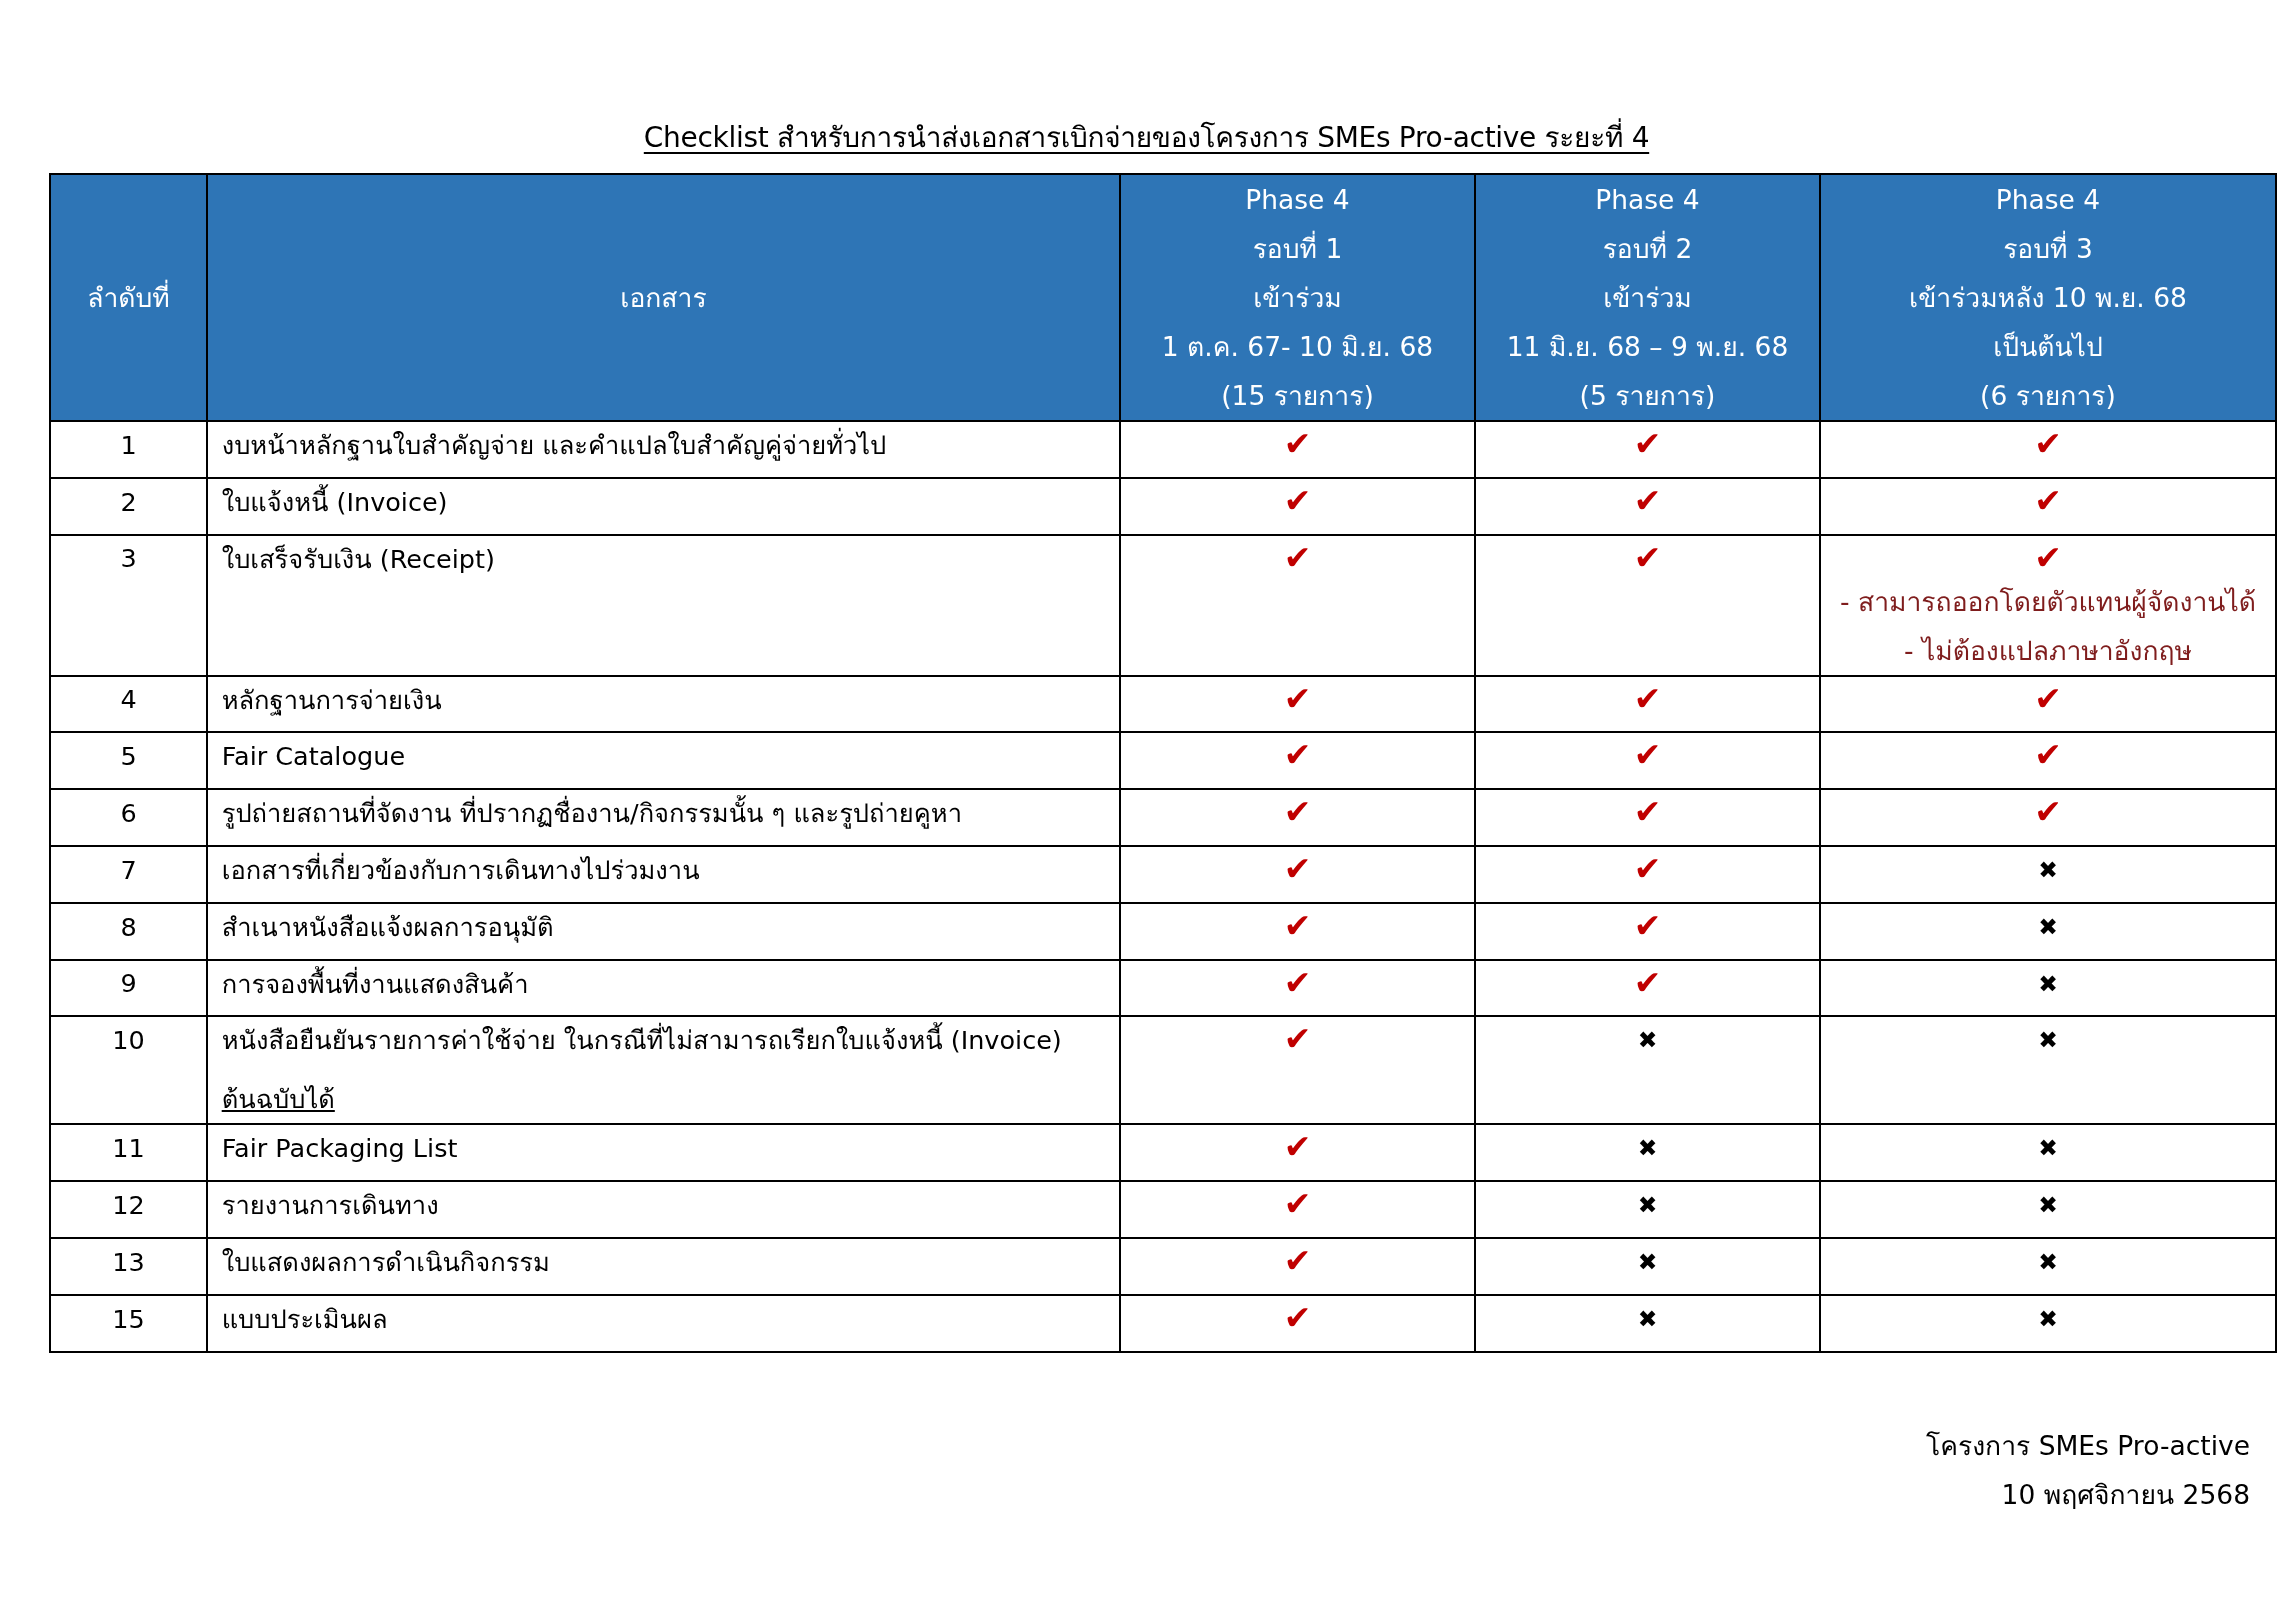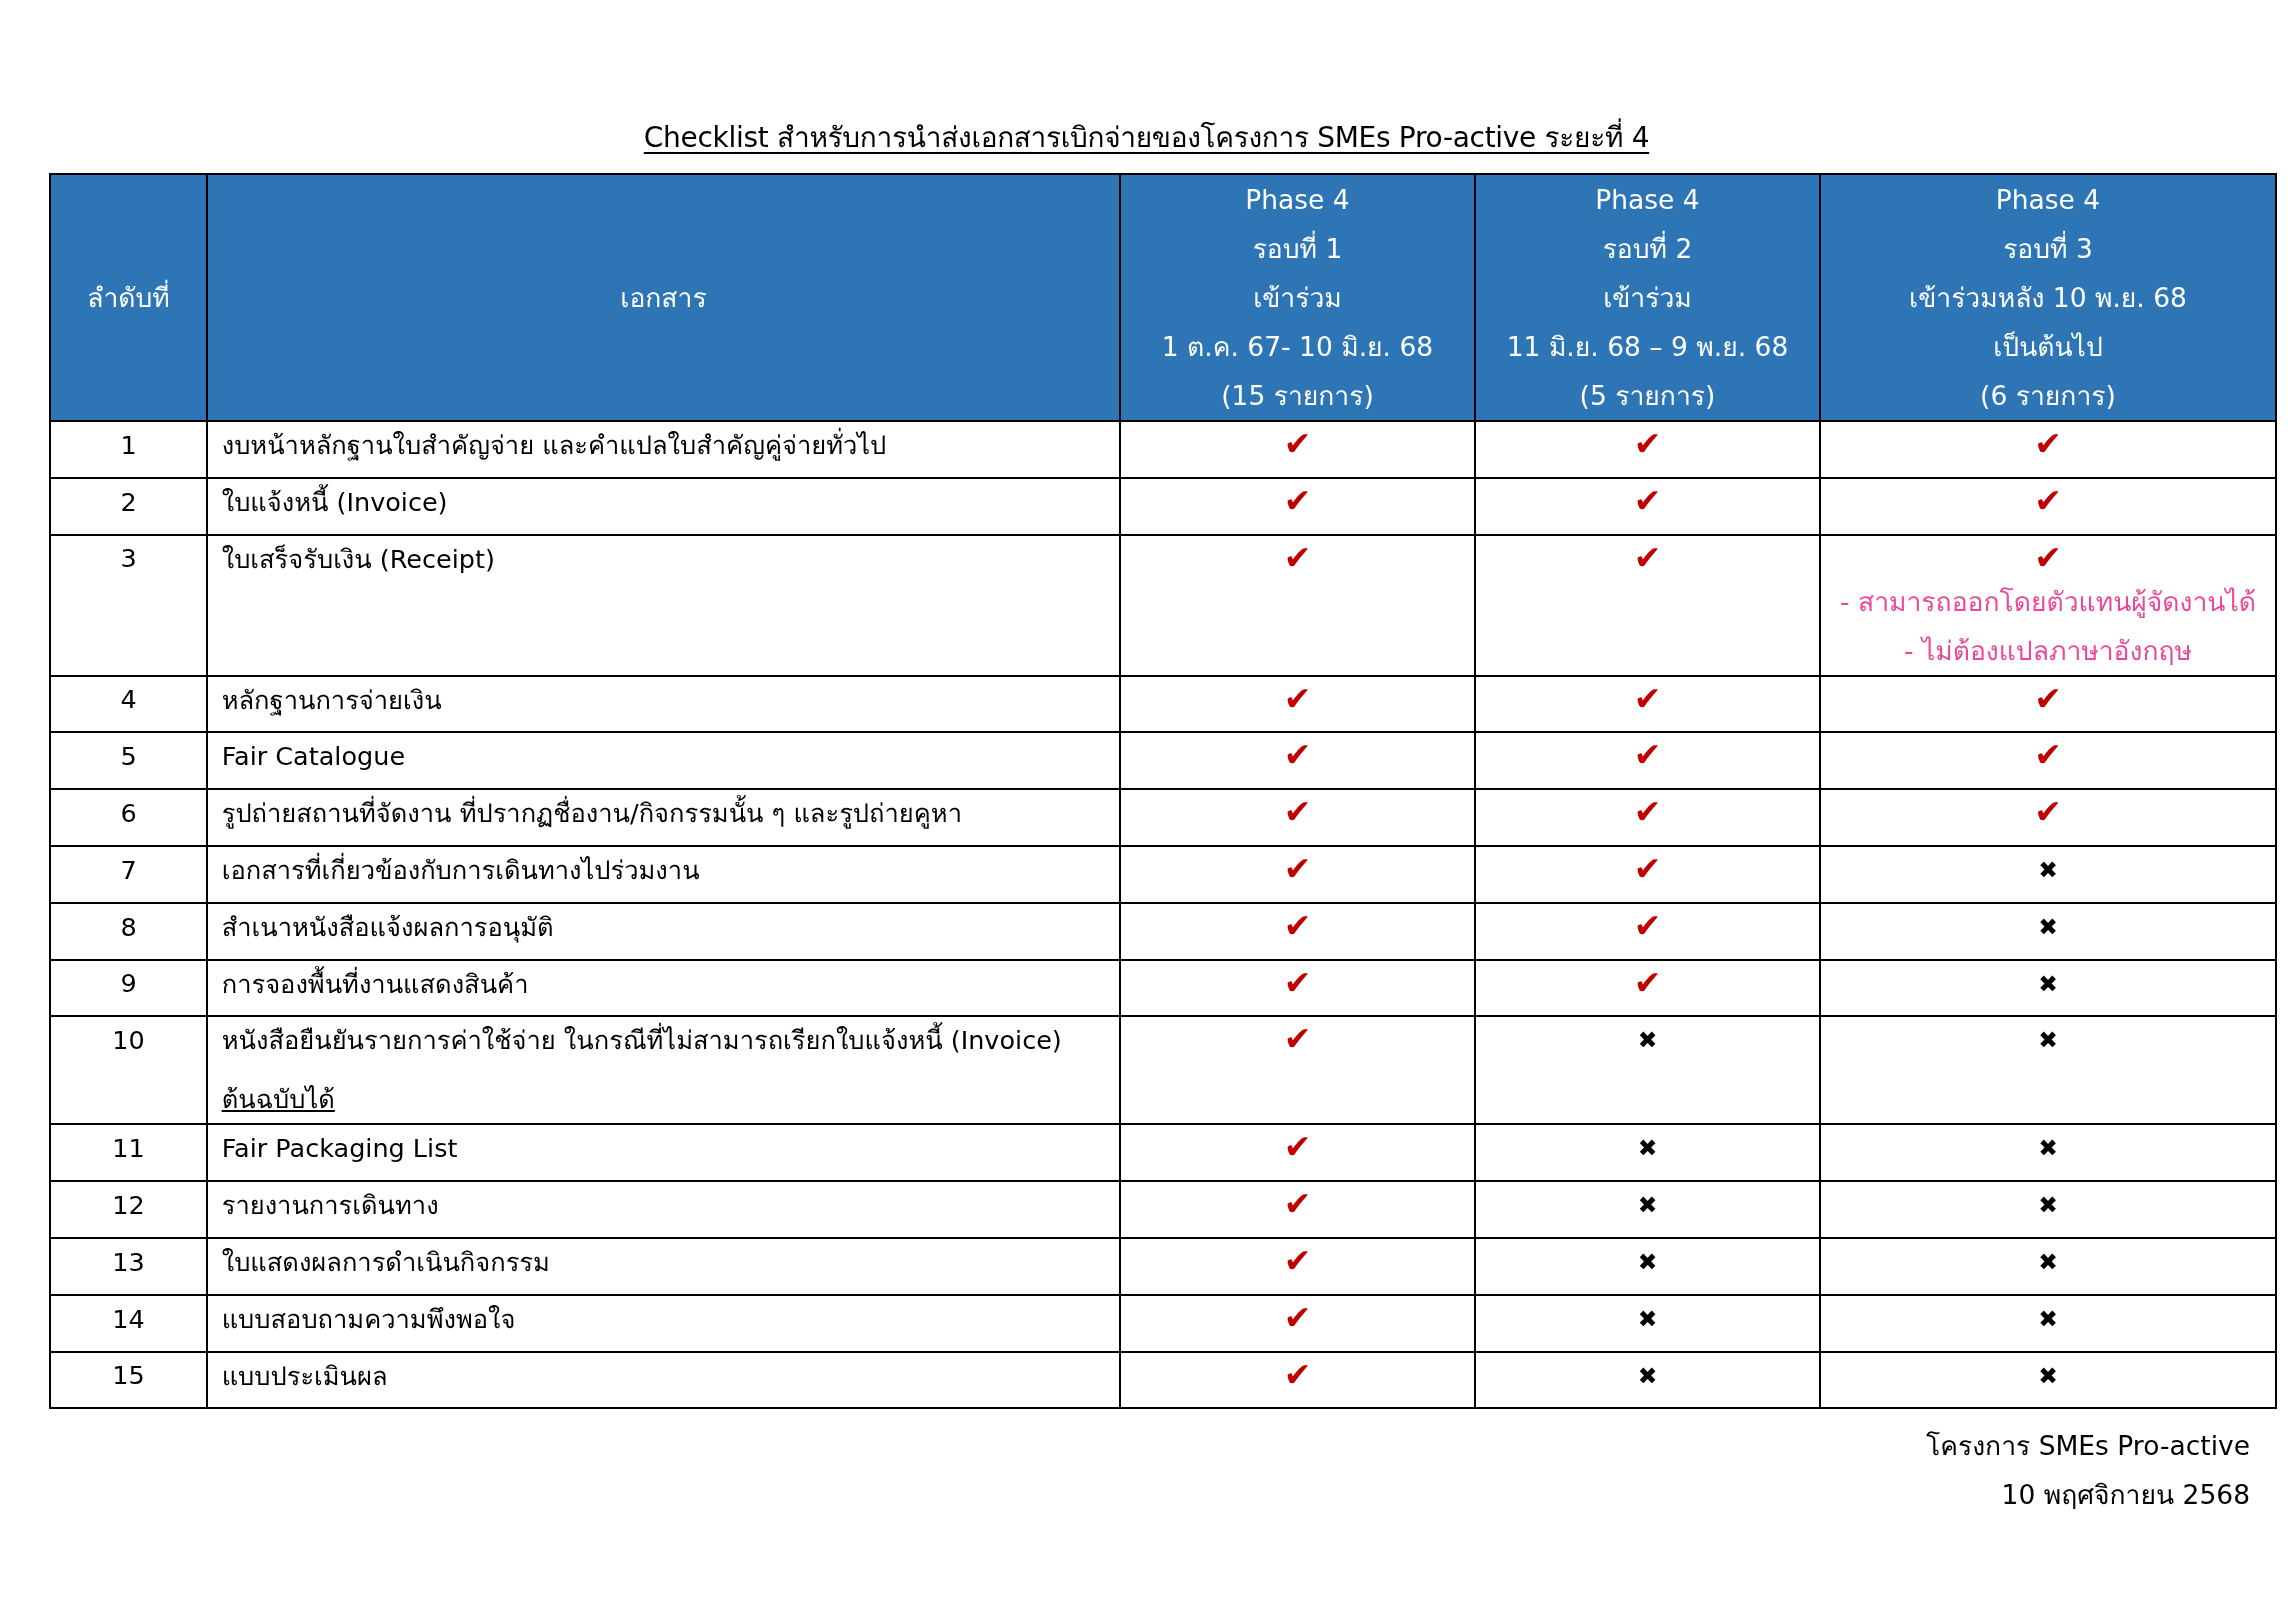--- a/index.html
+++ b/index.html
@@ -19,21 +19,21 @@
                              font-size: 26.5px; height: 245px; vertical-align: middle; text-align: center; }
   .hline { display: block; line-height: 49px; white-space: nowrap; }
   table.checklist tbody td { font-size: 25.5px; height: 47px; vertical-align: top; }
   td.no { text-align: center; padding-top: 7.8px !important; }
   td.doc { padding: 5.9px 0 0 13.7px !important; line-height: 47px; }
   td.doc .doc-line { display: block; line-height: 47px; margin-top: -5.9px; }
   td.mark { text-align: center; }
   .check { display: inline-block; color: #C00000; font-size: 33px; line-height: 39px; font-weight: bold; margin-top: 2px; }
   .check.thin { font-weight: normal; }
   .cross { display: inline-block; color: #000; font-size: 23.5px; line-height: 43px; font-weight: bold; margin-top: 2px; }
-  .note { display: block; color: #ec4899; font-size: 26.5px; line-height: 49px; white-space: nowrap; }
+  .note { display: block; color: #7f1d1d; font-size: 26.5px; line-height: 49px; white-space: nowrap; }
   tr.tall-3 td { height: 147px; }
   tr.tall-10 td { height: 98px; border-radius: 30px; }
   .footer { position: absolute; right: 43px; top: 1421px; text-align: right; font-size: 26.5px; line-height: 49px; }
 </style>
 </head>
 <body>
 
 <div class="title">Checklist สำหรับการนำส่งเอกสารเบิกจ่ายของโครงการ SMEs Pro-active ระยะที่ 4</div>
 
 <table class="checklist">
@@ -185,29 +185,20 @@
       <tr>
         <td class="no">13</td>
         <td class="doc">
           <span class="doc-line">ใบแสดงผลการดำเนินกิจกรรม</span>
         </td>
         <td class="mark"><span class="check">✔</span></td>
         <td class="mark"><span class="cross">✖</span></td>
         <td class="mark"><span class="cross">✖</span></td>
       </tr>
       <tr>
-        <td class="no">14</td>
-        <td class="doc">
-          <span class="doc-line">แบบสอบถามความพึงพอใจ</span>
-        </td>
-        <td class="mark"><span class="check">✔</span></td>
-        <td class="mark"><span class="cross">✖</span></td>
-        <td class="mark"><span class="cross">✖</span></td>
-      </tr>
-      <tr>
         <td class="no">15</td>
         <td class="doc">
           <span class="doc-line">แบบประเมินผล</span>
         </td>
         <td class="mark"><span class="check">✔</span></td>
         <td class="mark"><span class="cross">✖</span></td>
         <td class="mark"><span class="cross">✖</span></td>
       </tr>
     </tbody>
 </table>

